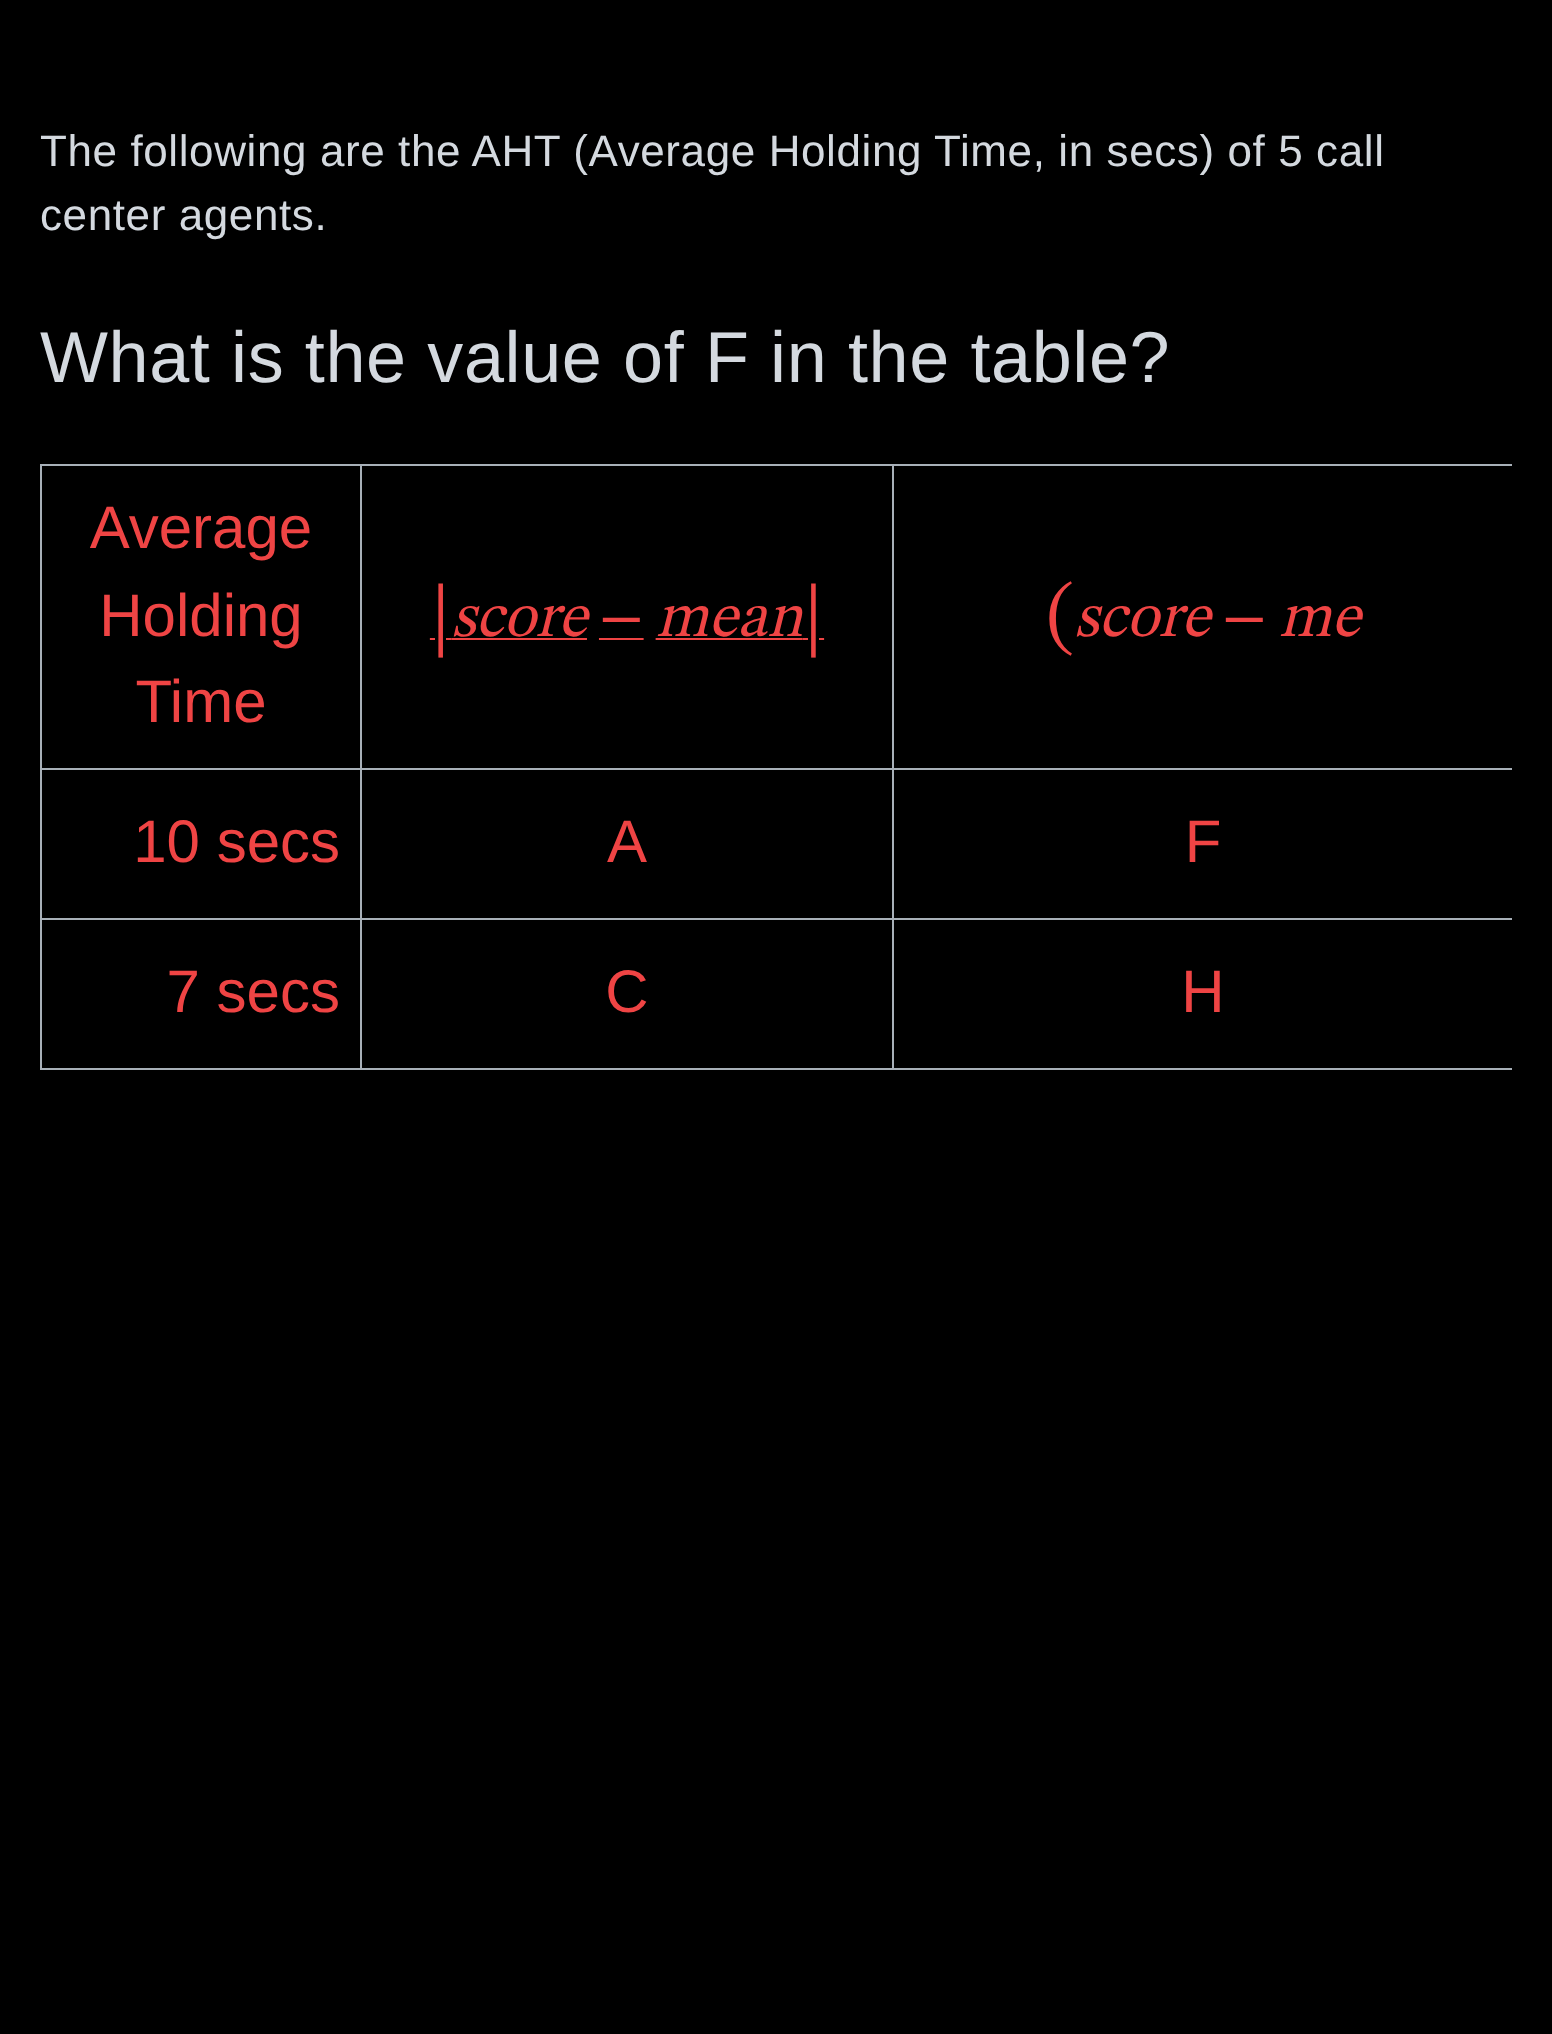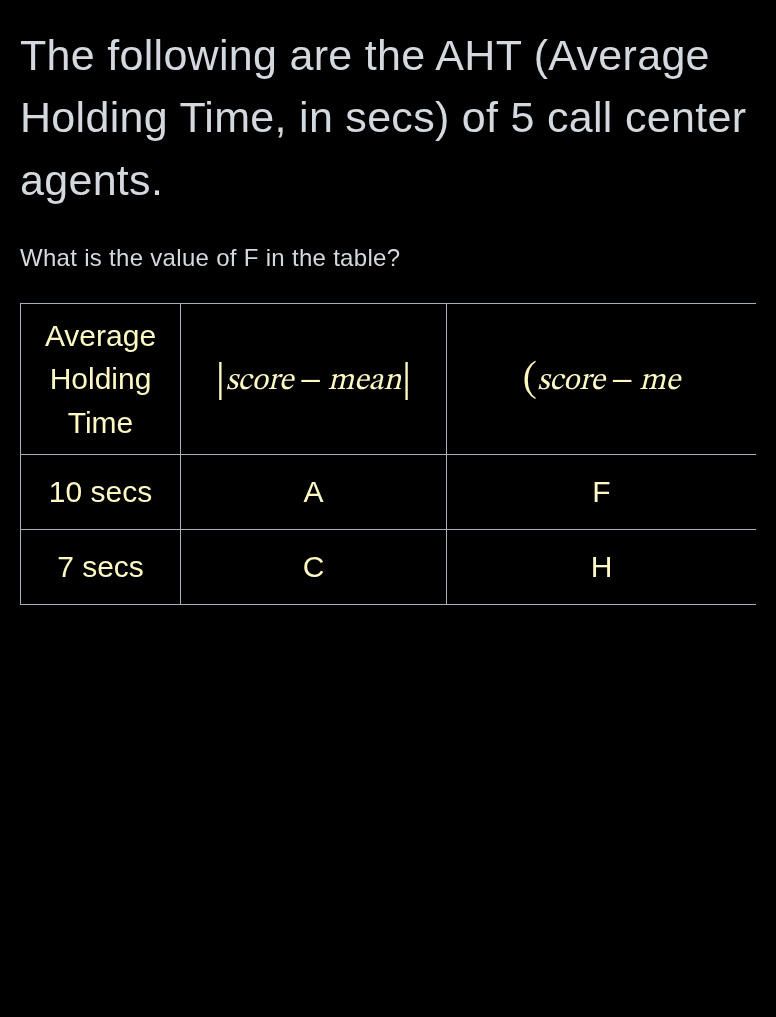--- a/index.html
+++ b/index.html
@@ -10,66 +10,68 @@
     body {
       background-color: #000000;
       color: #d4d9df;
       font-family: 'Segoe UI', Tahoma, Geneva, Verdana, sans-serif;
       width: 776px;
       height: 1017px;
       padding: 24px 20px;
       overflow: hidden;
     }
     .intro-text {
-      font-size: 43px;
+      font-size: 22px;
       line-height: 1.45;
       font-weight: 400;
       margin-bottom: 30px;
       letter-spacing: 0.3px;
+      margin-top: 36px;
     }
     .question-text {
-      font-size: 24px;
+      font-size: 36px;
       line-height: 1.4;
       font-weight: 400;
       margin-bottom: 28px;
       letter-spacing: 0.3px;
     }
     table {
       border-collapse: collapse;
       width: 100%;
       table-layout: fixed;
     }
     th, td {
       border: 1px solid #a8b0b8;
       text-align: center;
       vertical-align: middle;
-      color: #fef9c3;
+      color: #ef4444;
     }
     th {
       padding: 10px 8px;
       font-weight: 400;
       border-top: 1px solid #a8b0b8;
     }
     th:first-child {
       width: 160px;
       font-size: 30px;
       line-height: 1.45;
     }
     th:nth-child(2) {
       width: 266px;
+      text-decoration: underline;
     }
     th:nth-child(3) {
       border-right: none;
     }
     td {
       padding: 20px 10px;
       font-size: 30px;
     }
     td:first-child {
-      text-align: center;
+      text-align: right;
     }
     tr:last-child td {
       border-bottom: 1px solid #a8b0b8;
     }
     td:nth-child(3) {
       border-right: none;
     }
     .math-header {
       font-family: 'Cambria Math', 'STIX Two Math', Georgia, serif;
       font-size: 31px;

